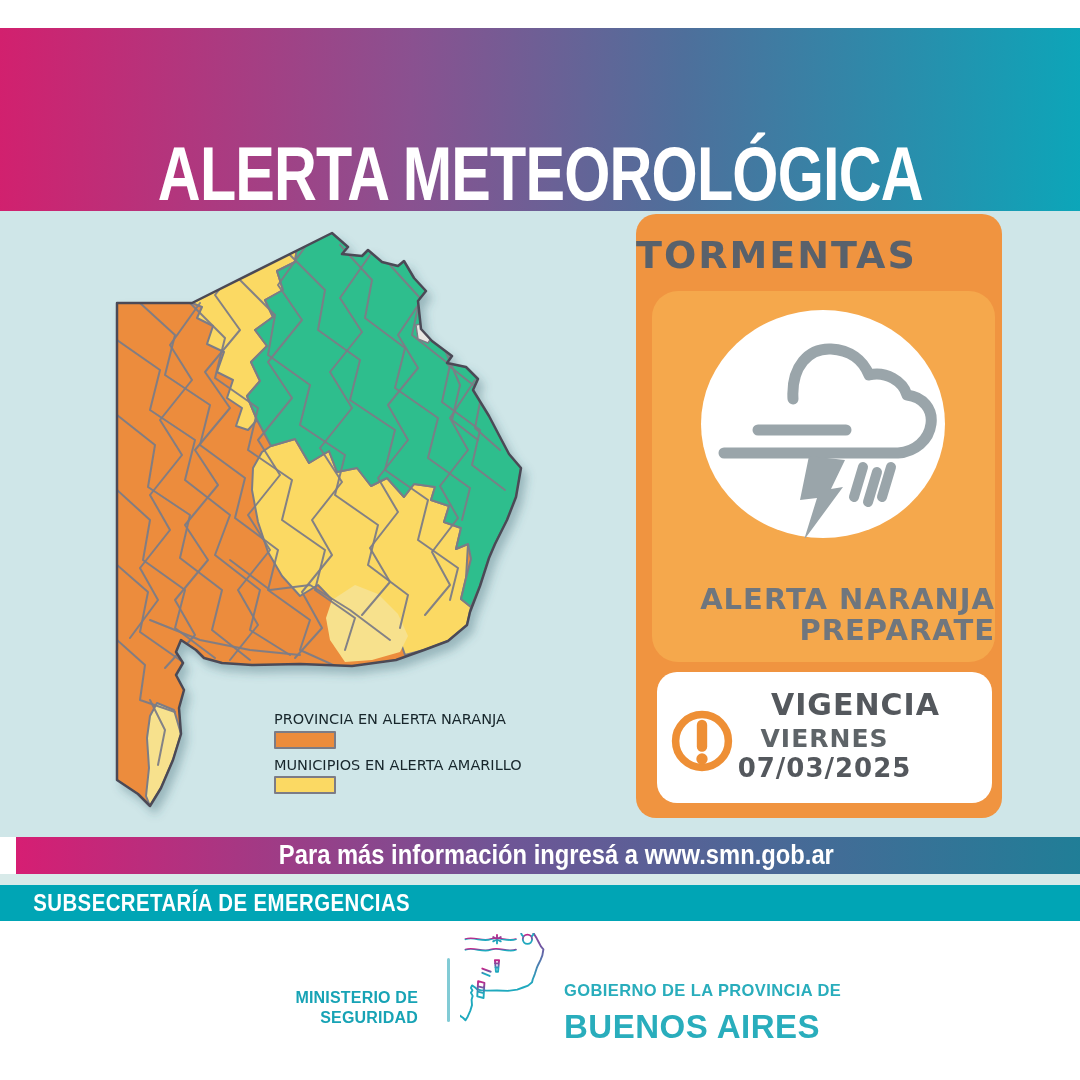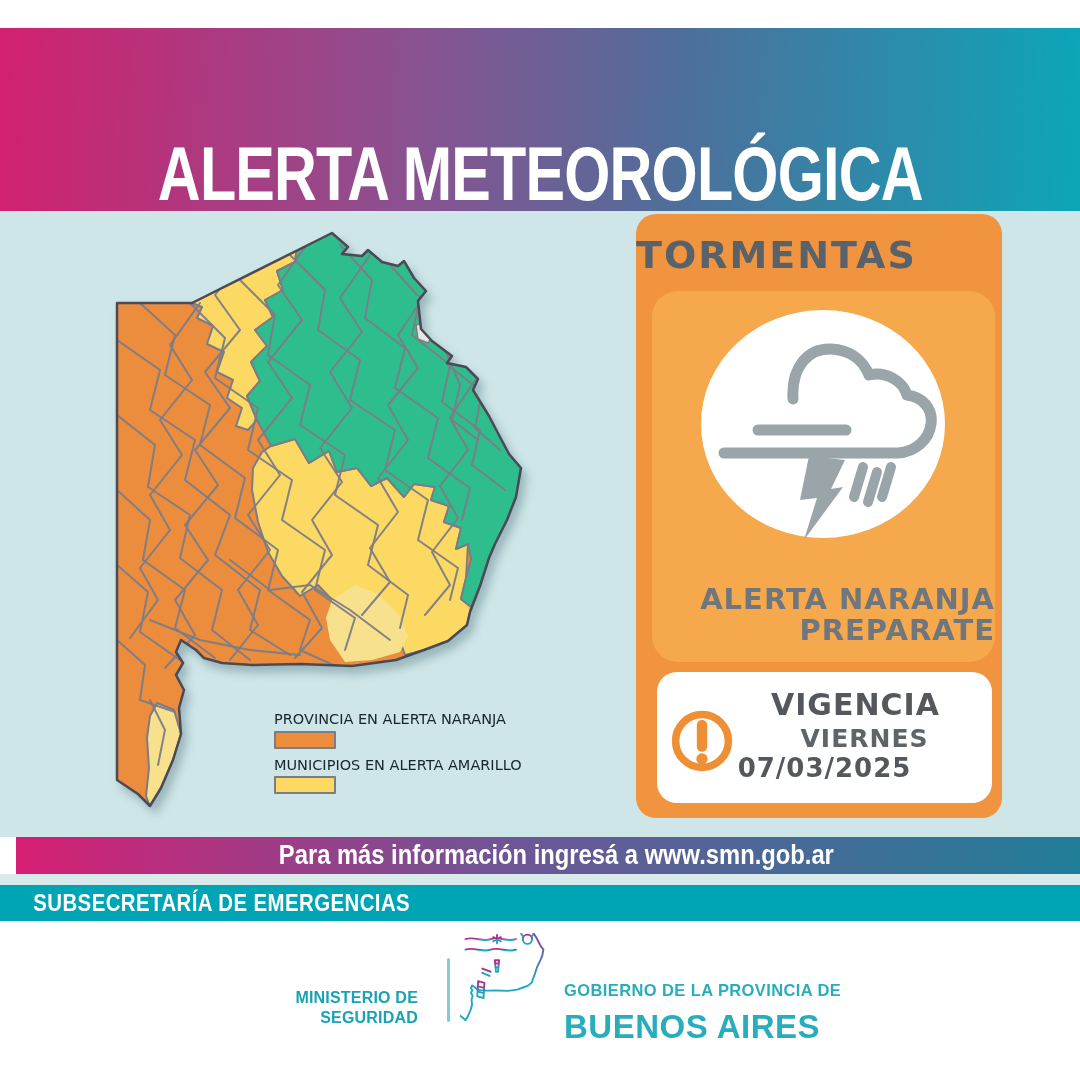--- a/index.html
+++ b/index.html
@@ -30,21 +30,21 @@
           background:var(--card_orange_inner);border-radius:26px;}
   #storm-svg{position:absolute;left:49px;top:19px;width:244px;height:228px;}
   .level{position:absolute;left:0;top:293px;width:100%;text-align:right;font-weight:bold;
           font-size:29px;line-height:1.08;letter-spacing:1px;color:var(--text_gray);}
   .vigencia-card{position:absolute;left:21px;top:458px;width:335px;height:131px;
           background:#fff;border-radius:20px;}
   #warn-svg{position:absolute;left:12px;top:36px;width:66px;height:66px;}
   .vig-title{position:absolute;left:0;top:15px;width:100%;text-align:center;font-weight:bold;
           font-size:30px;letter-spacing:1px;color:#54585d;padding-left:31px;}
   .vig-day{position:absolute;left:0;top:52px;width:100%;text-align:center;font-weight:bold;
-          font-size:25px;letter-spacing:1px;color:#5e6468;margin-left:40px;}
+          font-size:25px;letter-spacing:1px;color:#5e6468;}
   .vig-date{position:absolute;left:0;top:81px;width:100%;text-align:center;font-weight:bold;
           font-size:26px;letter-spacing:1px;color:#54585d;}
   
   .info-bar{position:absolute;left:16px;top:837px;width:1080px;height:37px;
           background:linear-gradient(90deg,var(--bar_pink) 0%,var(--bar_purple) 45%,var(--bar_blue) 100%);
           display:flex;align-items:center;justify-content:center;}
   .info-bar .txt{display:inline-block;transform:scaleX(.88);color:#fff;font-size:27px;font-weight:bold;white-space:nowrap;}
   .info-bar .url{font-weight:bold;}
   .bar-sep{position:absolute;left:0;top:874px;width:1080px;height:11px;background:#d8eae9;}
   .sub-bar{position:absolute;left:0;top:885px;width:1080px;height:36px;background:var(--teal_bar);

